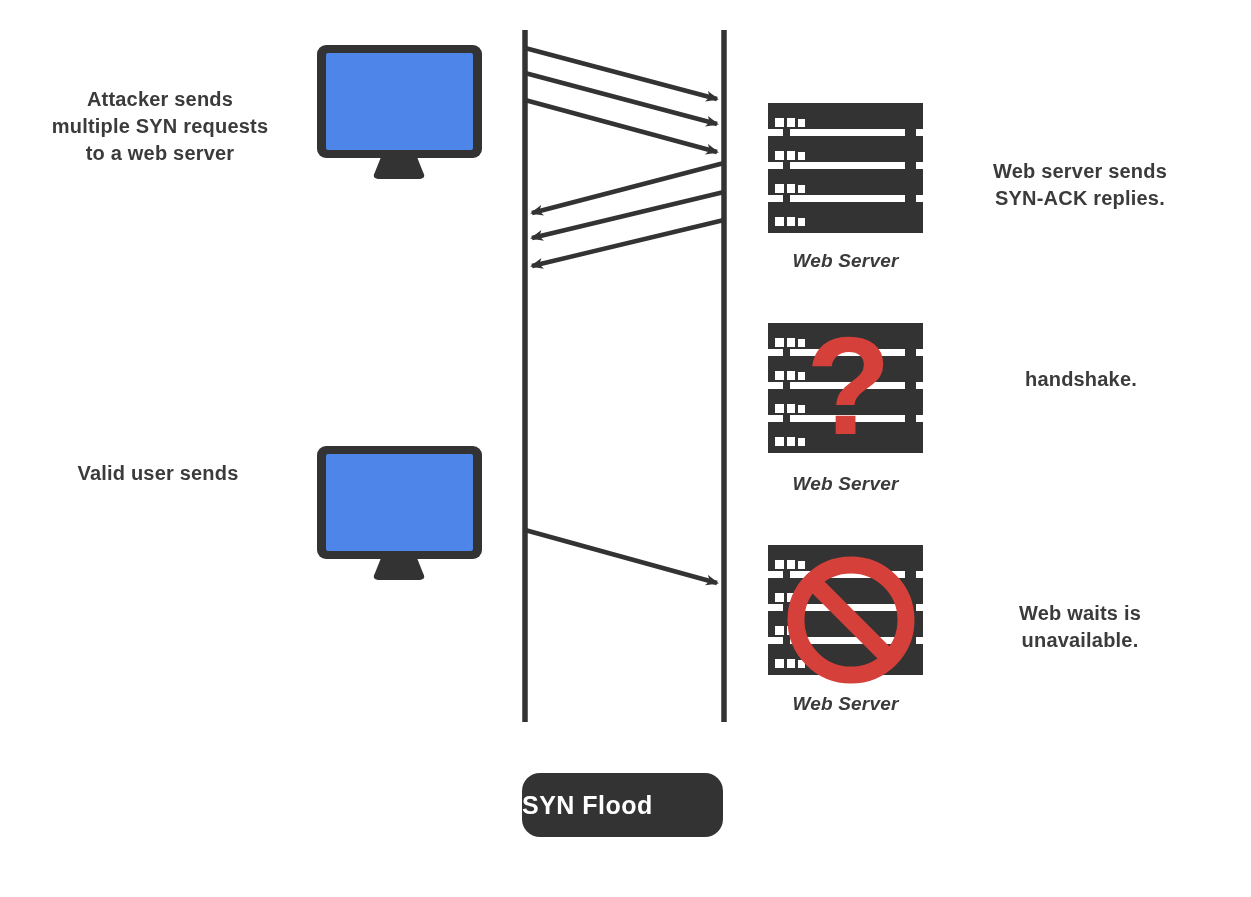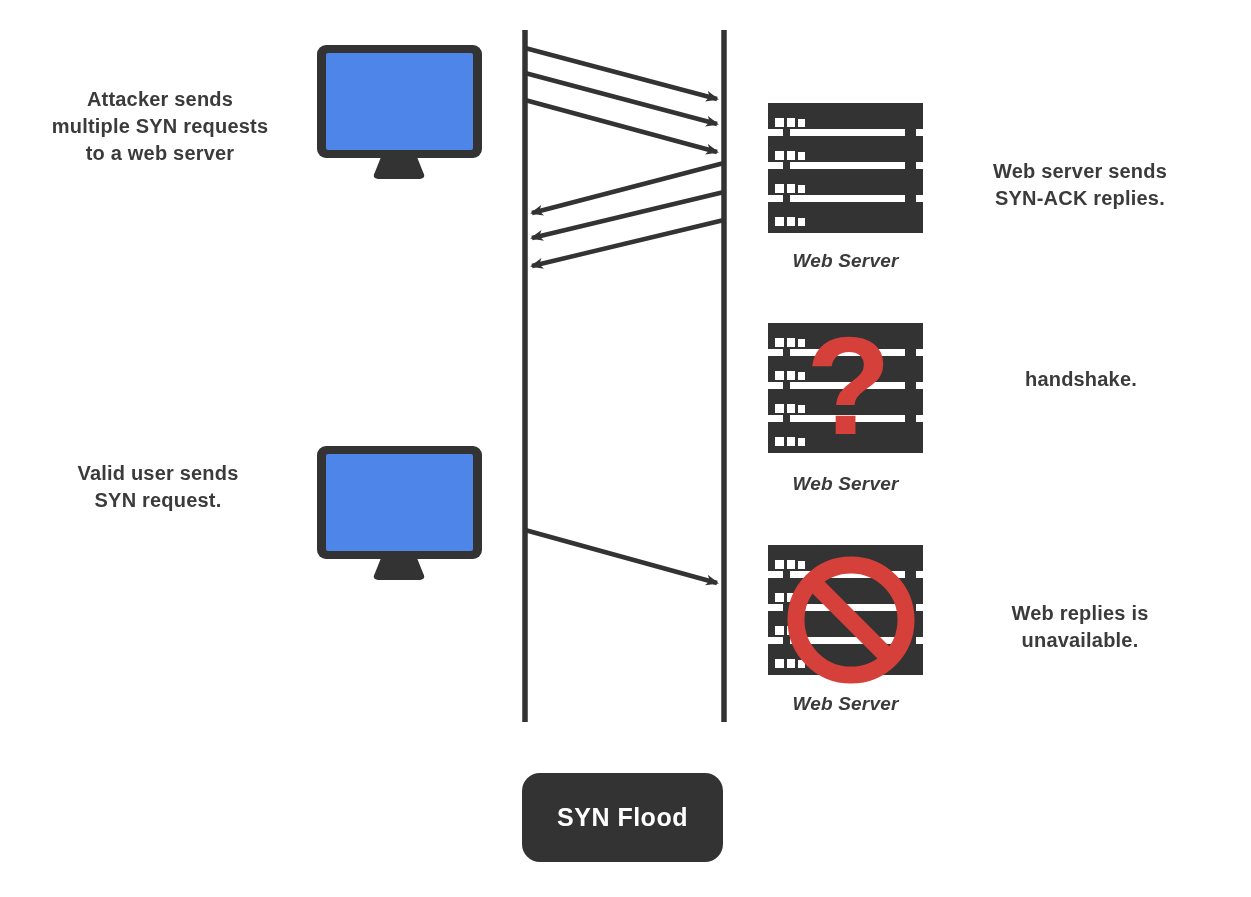--- a/index.html
+++ b/index.html
@@ -23,23 +23,23 @@
     position:absolute;width:155px;text-align:center;font-weight:bold;
     font-size:19px;color:var(--text,#3b3b3b);letter-spacing:.2px;font-style:italic;
   }
   .qmark{
     position:absolute;left:768px;top:312px;width:155px;height:148px;
     display:flex;align-items:center;justify-content:center;
     font-size:140px;font-weight:bold;color:var(--red,#d5413a);line-height:1;
     padding-left:6px;
   }
   .badge{
-    position:absolute;left:522px;top:773px;width:201px;height:89px;
+    position:absolute;left:522px;top:773px;width:201px;height:64px;
     background:var(--dark,#333);border-radius:18px;display:flex;
-    align-items:center;justify-content:center;color:var(--badge-text,#fff);
+    align-items:center;justify-content:flex-start;color:var(--badge-text,#fff);
     font-size:25px;font-weight:bold;letter-spacing:.5px;
   }
 </style>
 </head>
 <body>
 
 <div class="canvas">
 
   <div class="caption" style="left:10px;top:70px;width:300px;">
     <span>Attacker sends</span>
@@ -48,21 +48,20 @@
   </div>
 
   <svg class="abs" style="left:317px;top:45px;" width="165" height="135" viewBox="0 0 165 135">
     <rect x="0" y="0" width="165" height="113" rx="9" fill="var(--dark,#333)"></rect>
     <rect x="9" y="8" width="147" height="97" rx="2" fill="var(--blue,#4d85e8)"></rect>
     <path d="M64,112 L100,112 L106,127 Q110,134 101,134 L63,134 Q54,134 58,127 Z" fill="var(--dark,#333)"></path>
   </svg>
 
   <div class="caption" style="left:10px;top:444px;width:296px;">
     <span>Valid user sends</span>
-    <span>SYN request.</span>
   </div>
 
   <svg class="abs" style="left:317px;top:446px;" width="165" height="135" viewBox="0 0 165 135">
     <rect x="0" y="0" width="165" height="113" rx="9" fill="var(--dark,#333)"></rect>
     <rect x="9" y="8" width="147" height="97" rx="2" fill="var(--blue,#4d85e8)"></rect>
     <path d="M64,112 L100,112 L106,127 Q110,134 101,134 L63,134 Q54,134 58,127 Z" fill="var(--dark,#333)"></path>
   </svg>
 
   <svg class="abs" style="left:498px;top:24px;" width="262" height="706" viewBox="0 0 262 706">
     <defs>
@@ -191,21 +190,21 @@
         <rect x="30" y="115" width="7" height="8"></rect>
     </g>
   </svg>
   <svg class="abs" style="left:771px;top:540px;" width="160" height="160" viewBox="0 0 160 160">
     <circle cx="80" cy="80" r="55" fill="none" stroke="var(--red,#d5413a)" stroke-width="17"></circle>
     <line x1="41" y1="41" x2="119" y2="119" stroke="var(--red,#d5413a)" stroke-width="17"></line>
   </svg>
   <div class="server-label" style="left:768px;top:693px;">Web Server</div>
 
   <div class="caption" style="left:950px;top:584px;width:260px;">
-    <span>Web replies is</span>
+    <span>Web waits is</span>
     <span>unavailable.</span>
   </div>
 
   <div class="badge">
     <span>SYN Flood</span>
   </div>
 
 </div>
 
 </body></html>

